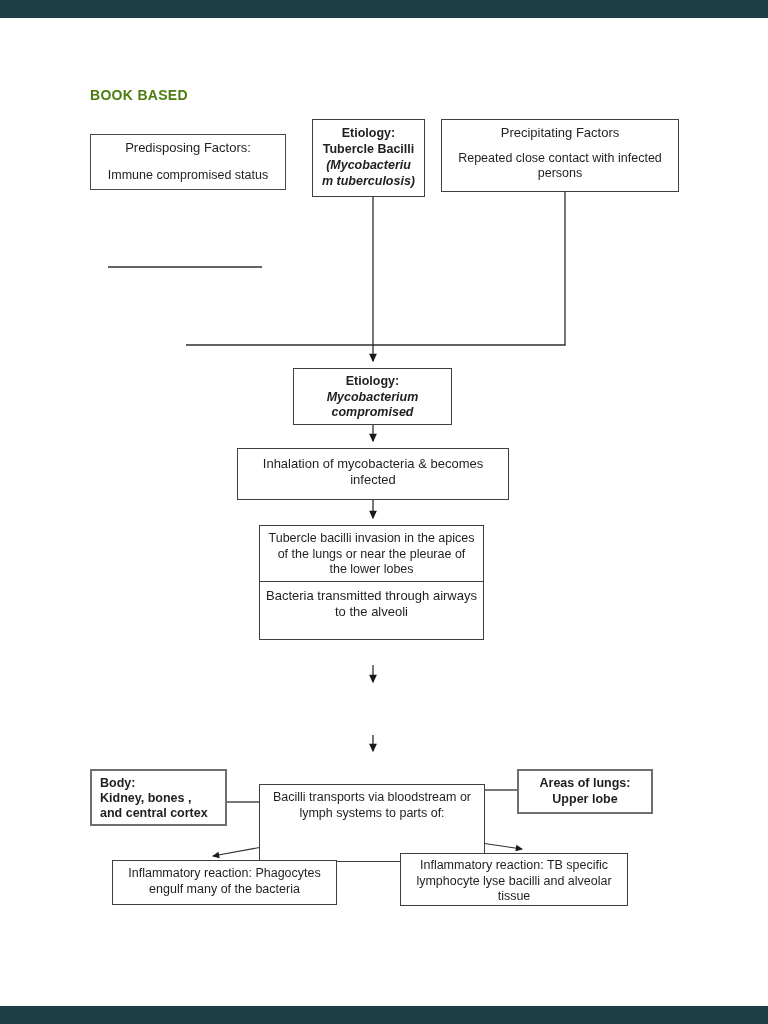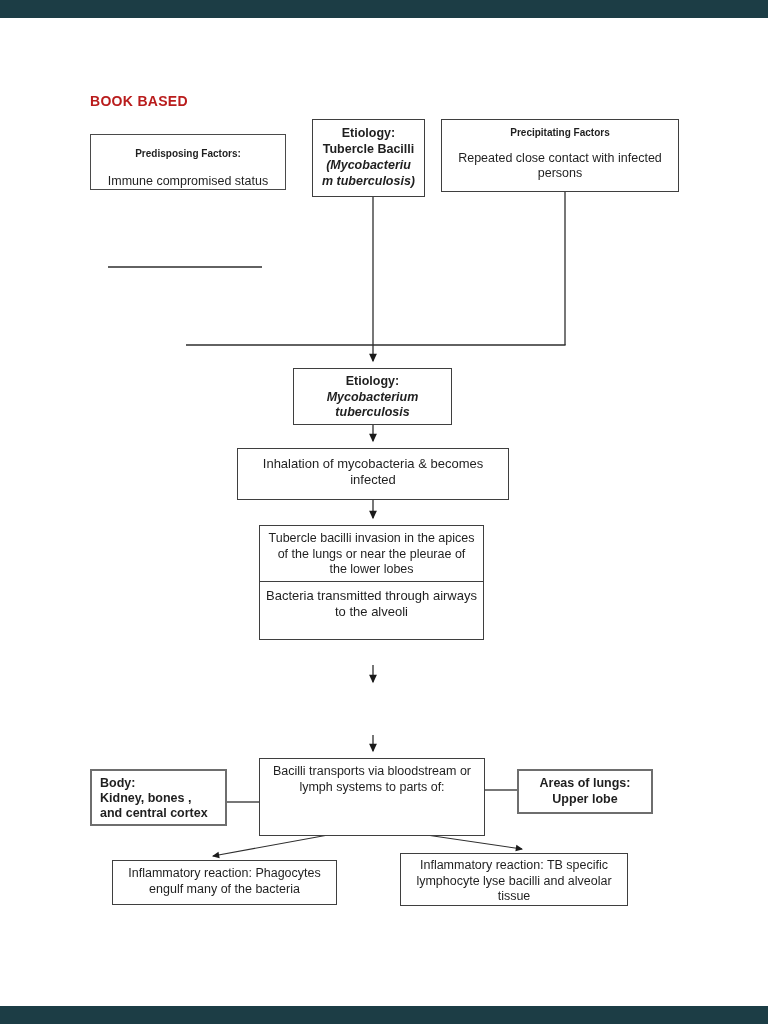--- a/index.html
+++ b/index.html
@@ -5,54 +5,54 @@
   html,body { margin:0; padding:0; background:#e9e9e9; }
   .screen {
     position:relative; width:768px; height:1024px; background:#ffffff;
     font-family:"Liberation Sans", sans-serif; color:#1f1f1f; overflow:hidden;
   }
   .viewer-bar { position:absolute; left:0; width:768px; height:18px; background:#1c3d45; }
   .viewer-bar.top { top:0; }
   .viewer-bar.bottom { top:1006px; }
 
   .heading {
-    position:absolute; left:90px; top:93px;
-    font-size:14px; font-weight:bold; letter-spacing:0.3px; color:#b91c1c;
+    position:absolute; left:90px; top:87px;
+    font-size:14px; font-weight:bold; letter-spacing:0.3px; color:#4d7c0f;
   }
 
   svg.connectors { position:absolute; left:0; top:0; width:768px; height:1024px; }
   svg.connectors line, svg.connectors path.edge { stroke:#2e2e2e; stroke-width:1.3; fill:none; }
   svg.connectors .thin { stroke-width:1.1; }
 
   .box {
     position:absolute; box-sizing:border-box; background:#ffffff;
     border:1px solid #3f3f3f; text-align:center; line-height:15.5px; font-size:12.5px;
   }
-  .box .title { font-weight:bold; font-size:10px; }
+  .box .title { font-weight:normal; font-size:13px; }
   .italic { font-style:italic; }
 
-  .b-predisposing { left:90px;  top:134px; width:196px; height:56px; padding-top:11px; border-color:#4a4a4a; }
+  .b-predisposing { left:90px;  top:134px; width:196px; height:56px; padding-top:5px; border-color:#4a4a4a; }
   .b-predisposing .body { margin-top:12px; font-size:12.5px; }
 
   .b-etiology-top { left:312px; top:119px; width:113px; height:78px; padding-top:5px; font-weight:bold; font-size:12.5px; line-height:16px; }
 
   .b-precipitating { left:441px; top:119px; width:238px; height:73px; padding-top:5px; }
   .b-precipitating .body { margin-top:10px; }
 
   .b-etiology-mid { left:293px; top:368px; width:159px; height:57px; padding-top:5px; font-weight:bold; }
 
   .b-inhalation { left:237px; top:448px; width:272px; height:52px; padding-top:7px; font-size:13px; line-height:16px; }
 
   .b-invasion { left:259px; top:525px; width:225px; height:60px; padding-top:5px; }
 
   .b-airways { left:259px; top:581px; width:225px; height:59px; padding-top:6px; font-size:13px; line-height:16px; }
 
   .b-deposit { left:248px; top:689px; width:248px; height:46px; padding-top:10px; font-size:18px; line-height:20px; }
 
-  .b-bacilli { left:259px; top:758px; width:226px; height:78px; padding-top:5px; }
+  .b-bacilli { left:259px; top:784px; width:226px; height:78px; padding-top:5px; }
 
   .b-body-sites { left:90px; top:769px; width:137px; height:57px; border:2px solid #6e6e6e;
                   text-align:left; padding:5px 16px 0 8px; font-weight:bold; line-height:15px; }
 
   .b-lung-areas { left:517px; top:769px; width:136px; height:45px; border:2px solid #6e6e6e;
                   padding-top:5px; font-weight:bold; }
 
   .b-inflam-left  { left:112px; top:860px; width:225px; height:45px; padding-top:5px; }
   .b-inflam-right { left:400px; top:853px; width:228px; height:53px; padding-top:4px; }
 </style>
@@ -101,21 +101,21 @@
 
   <div class="box b-precipitating">
     <div class="title">Precipitating Factors</div>
     <div class="body">Repeated close contact with infected</div>
     <div>persons</div>
   </div>
 
   <div class="box b-etiology-mid">
     <div>Etiology:</div>
     <div class="italic">Mycobacterium</div>
-    <div class="italic">tuberculosis</div>
+    <div class="italic">compromised</div>
   </div>
 
   <div class="box b-inhalation">
     <div>Inhalation of mycobacteria &amp; becomes</div>
     <div>infected</div>
   </div>
 
   <div class="box b-invasion">
     <div>Tubercle bacilli invasion in the apices</div>
     <div>of the lungs or near the pleurae of</div>

